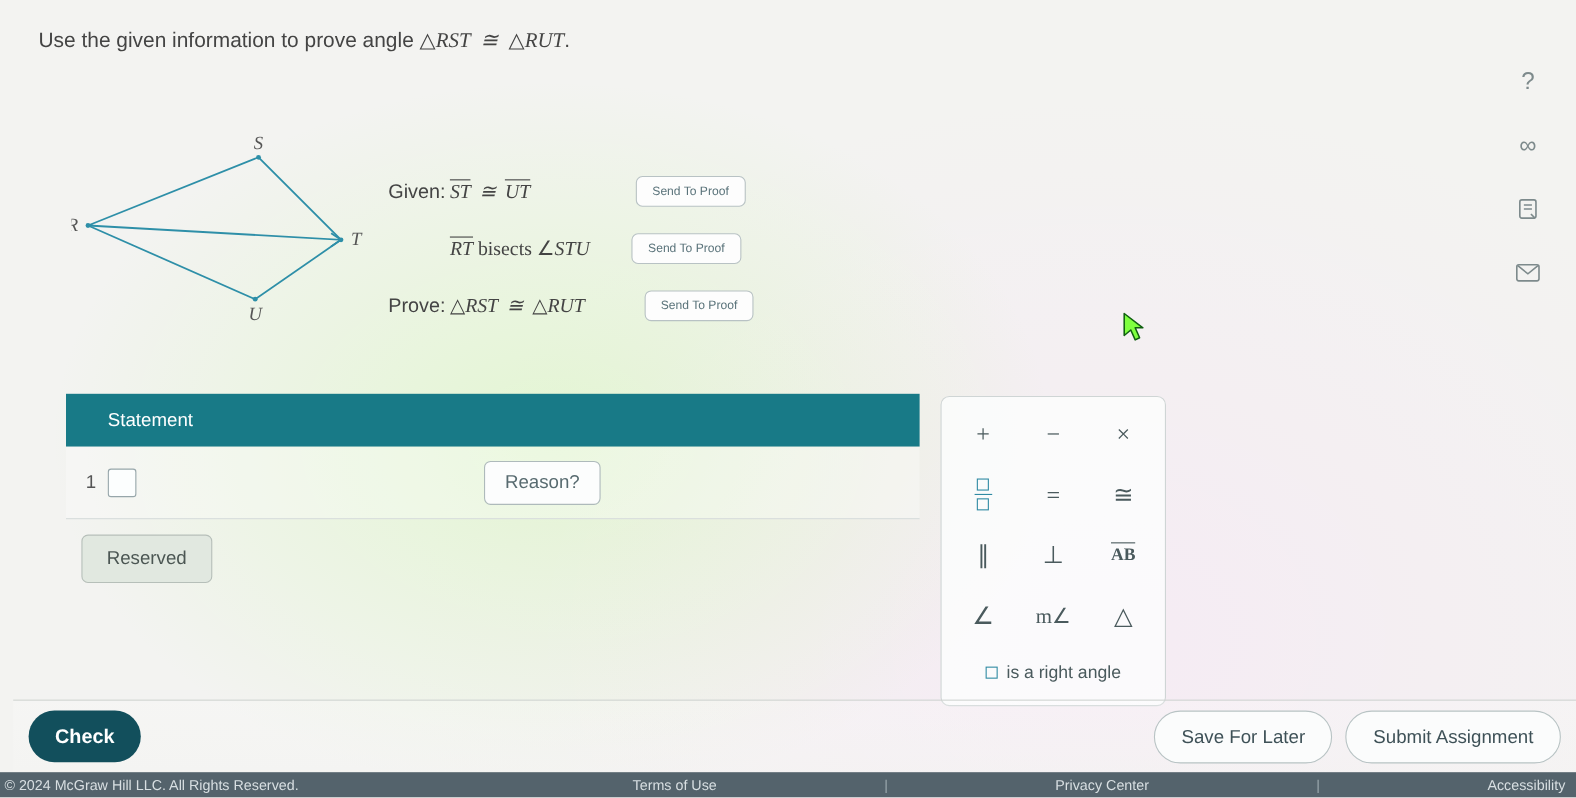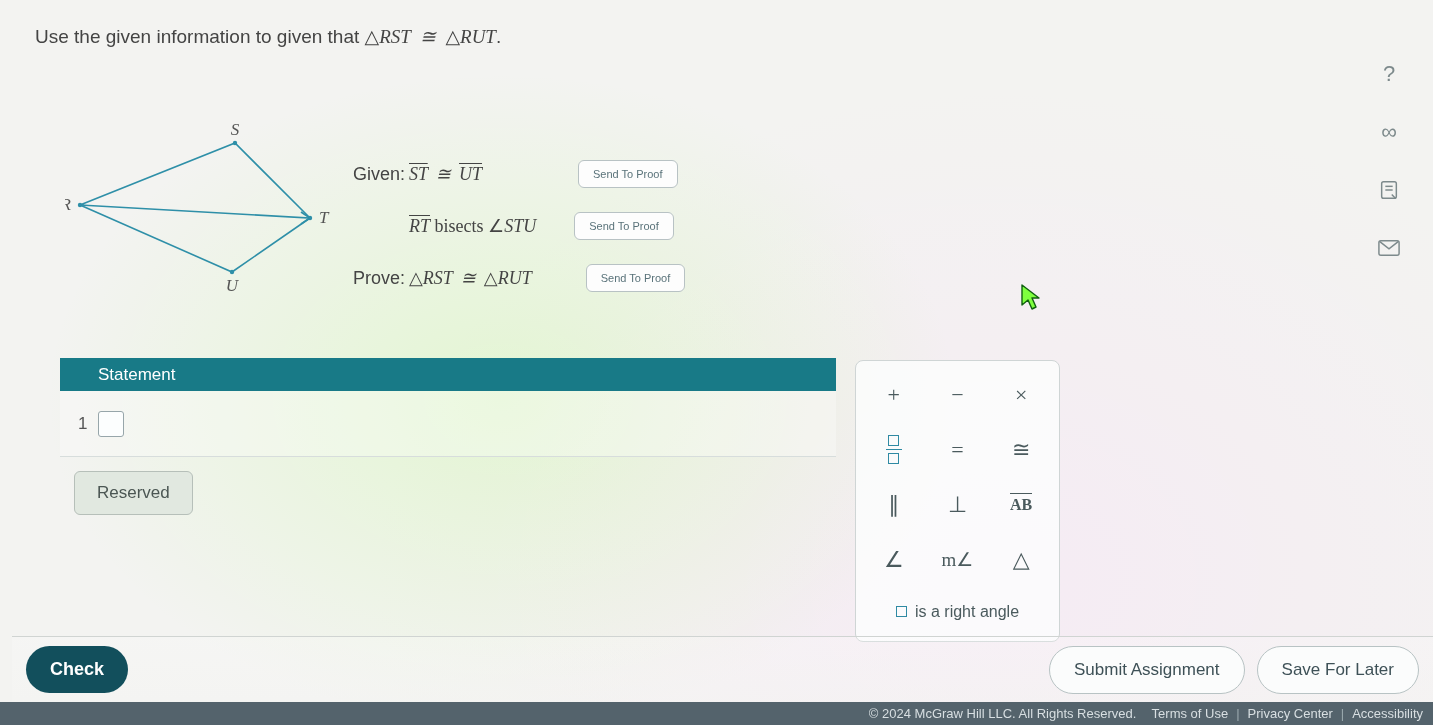--- a/index.html
+++ b/index.html
@@ -26,21 +26,21 @@
   .glead { width:60px; text-align:right; margin-right:4px; }
   .gmath { font-family:"Times New Roman",serif; font-style:italic; position:relative; display:inline-block; }
   .overline { text-decoration: overline; text-decoration-thickness:1px; }
   .stp-btn {
     margin-left:20px; border:1px solid #b8c2c4; background:#fdfdfd; color:#5a737a;
     font-size:11px; padding:7px 14px; border-radius:6px; cursor:pointer;
   }
   .gfill { display:inline-block; }
 
   .proof { position:absolute; left:60px; top:358px; width:776px; }
-  .phead { display:flex; background:#187a87; color:#fff; font-size:17px; height:33px; align-items:center; }
+  .phead { display:flex; background:#187a87; color:#fff; font-size:17px; height:48px; align-items:center; }
   .phead .c1 { width:380px; padding-left:38px; }
   .phead .c2 { flex:1; }
   .prow { display:flex; align-items:center; height:66px; border-bottom:1px solid #d7dddc; background:rgba(255,255,255,0.3);}
   .prow .num { width:38px; padding-left:18px; font-size:17px; color:#555;}
   .prow .stmt { width:342px; }
   .stmt-box { width:26px; height:26px; border:1px solid #97a6aa; background:#fcfefe; border-radius:3px; }
   .reason-btn {
     border:1px solid #aebabb; background:#fcfdfd; color:#586b70;
     font-size:17px; padding:9px 18px; border-radius:6px; cursor:pointer;
   }
@@ -87,34 +87,34 @@
   }
   .footer-spacer { flex:1; }
   .pill-btn {
     background:#fbfcfc; color:#3e5157; border:1px solid #b8c3c4; font-size:17px;
     padding:13px 24px; border-radius:26px; cursor:pointer; margin-left:12px;
   }
 
   .legal {
     position:absolute; left:0; right:0; bottom:0; height:23px;
     background:#54636c; color:#d8dfe2; font-size:13px;
-    display:flex; align-items:center; justify-content:flex-end; padding-right:6px;
+    display:flex; align-items:center; justify-content:space-between; padding-right:6px;
   }
   .legal span, .legal a { color:#d8dfe2; text-decoration:none; margin:0 4px; cursor:pointer;}
   .legal .sep { color:#9aa8ad; }
 
   .cursor {
     position:absolute; left:1020px; top:283px; pointer-events:none;
   }
 </style>
 </head>
 <body>
 
 <div class="prompt">
-  <span>Use the given information to given that </span>
+  <span>Use the given information to prove angle </span>
   <span class="math">
     <span class="triangle-sym">△</span><span>RST</span>
     &nbsp;<span>≅</span>&nbsp;
     <span class="triangle-sym">△</span><span>RUT</span></span><span>.</span>
 </div>
 
 <div class="figure">
   <svg width="270" height="180" viewBox="0 0 270 180">
     <polyline points="15,85 170,23 245,98 15,85" fill="none" stroke="#2e8fa8" stroke-width="1.6"></polyline>
     <polyline points="15,85 167,152 245,98" fill="none" stroke="#2e8fa8" stroke-width="1.6"></polyline>
@@ -164,20 +164,23 @@
 </div>
 
 <div class="proof">
   <div class="phead">
     <div class="c1">Statement</div>
   </div>
   <div class="prow">
     <div class="num">1</div>
     <div class="stmt">
       <div class="stmt-box"></div>
+    </div>
+    <div>
+      <button class="reason-btn">Reason?</button>
     </div>
   </div>
   <div class="validate-row">
     <button class="validate-btn">Reserved</button>
   </div>
 </div>
 
 <div class="palette">
   <div class="pal-grid">
     <div class="pal-cell">+</div>
@@ -226,22 +229,22 @@
     <svg width="22" height="18" viewBox="0 0 24 18" fill="none" stroke="#7d8a8c" stroke-width="1.6">
       <rect x="1" y="1" width="22" height="16" rx="2"></rect>
       <polyline points="2,2 12,10 22,2"></polyline>
     </svg>
   </div>
 </div>
 
 <div class="footer">
   <button class="check-btn">Check</button>
   <div class="footer-spacer"></div>
+  <button class="pill-btn">Save For Later</button>
   <button class="pill-btn">Submit Assignment</button>
-  <button class="pill-btn">Save For Later</button>
 </div>
 
 <div class="legal">
   <span>© 2024 McGraw Hill LLC. All Rights Reserved.</span>
   &nbsp;&nbsp;
   <a>Terms of Use</a>
   <span class="sep">|</span>
   <a>Privacy Center</a>
   <span class="sep">|</span>
   <a>Accessibility</a>

